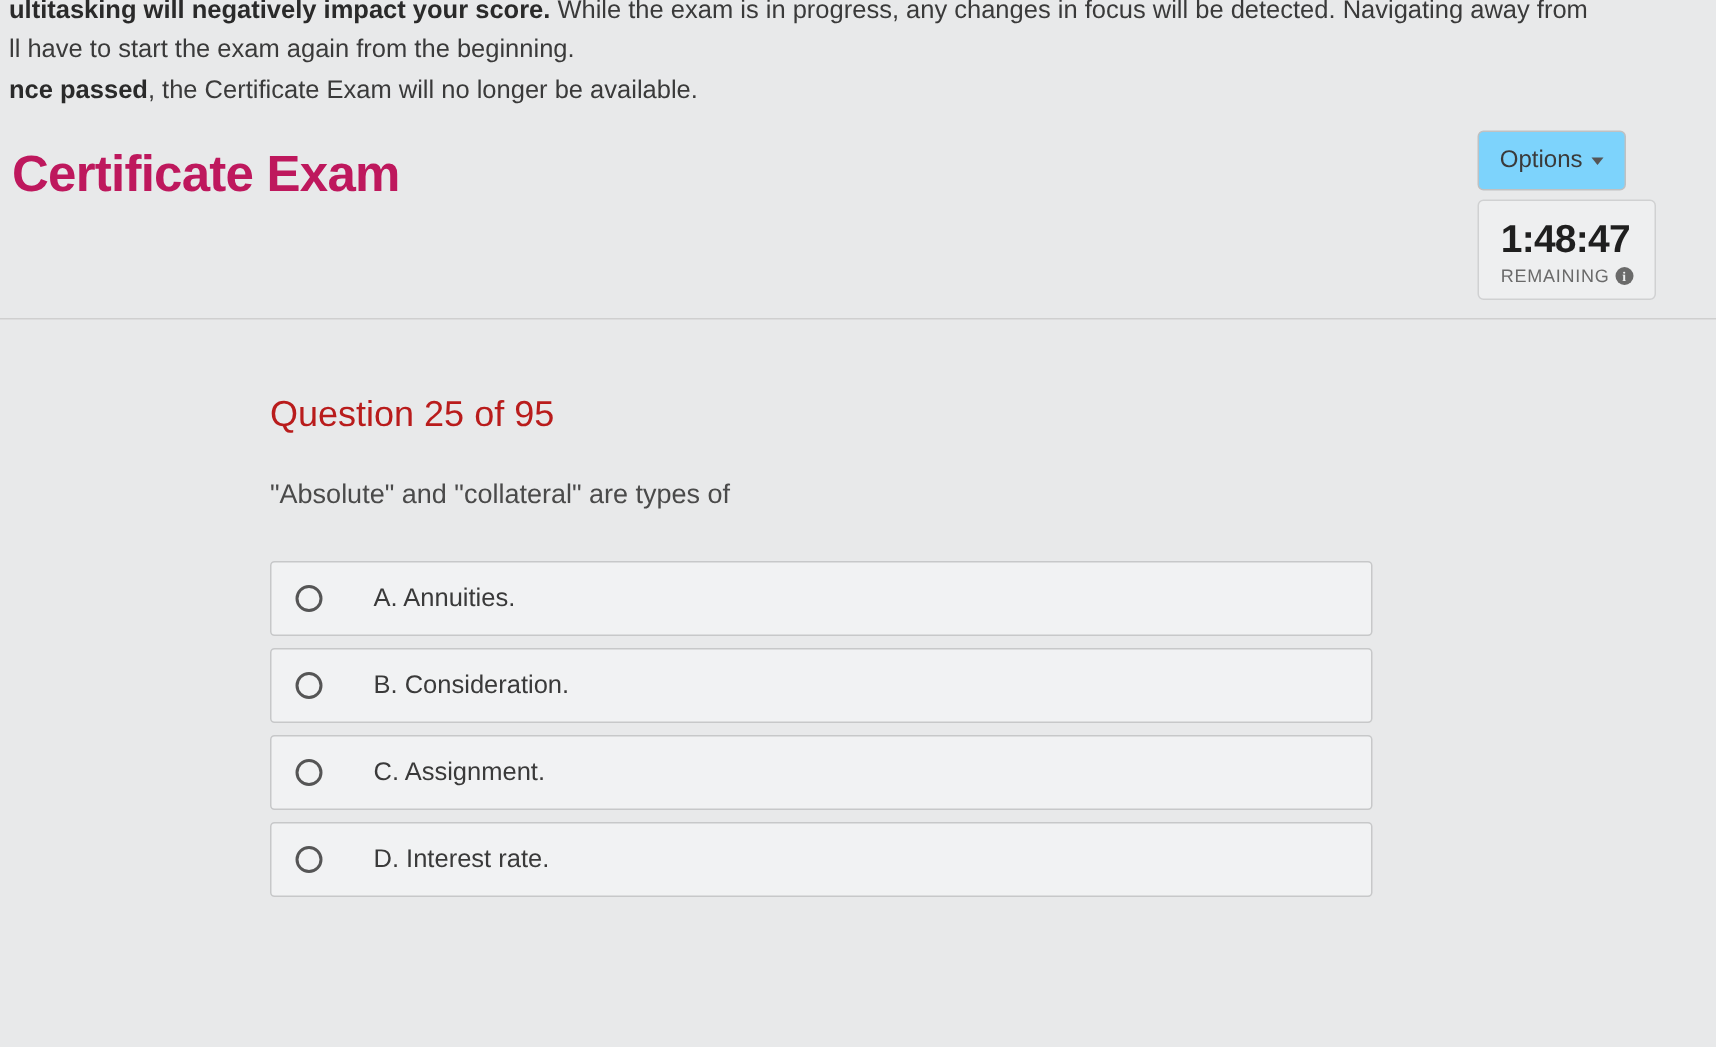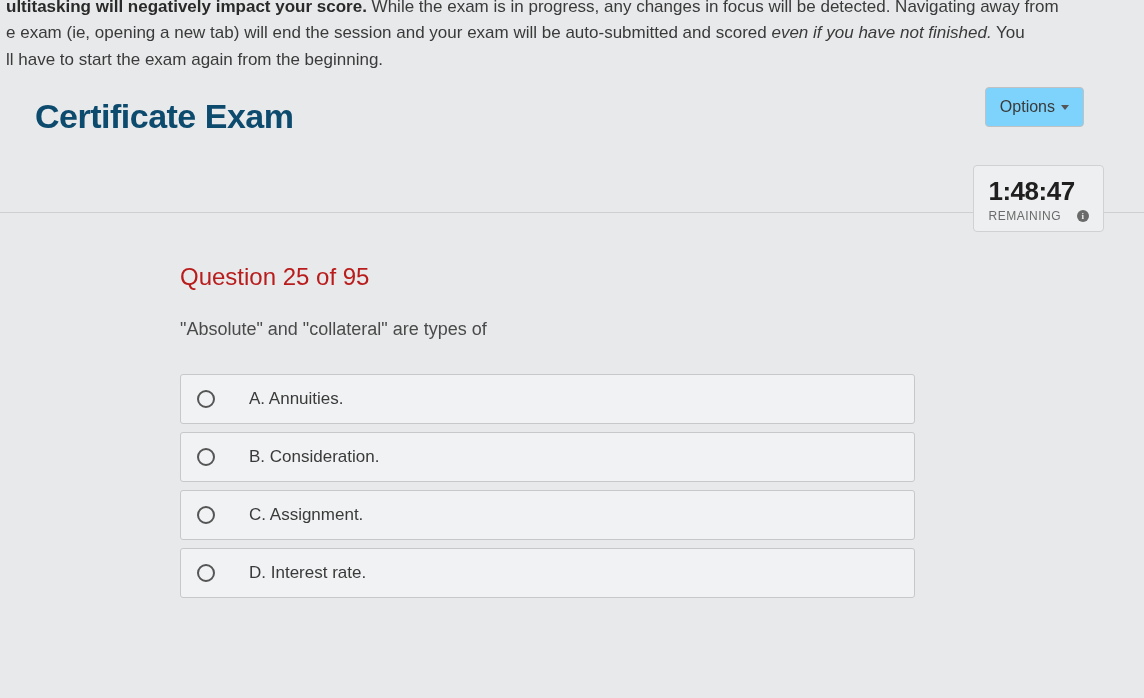--- a/index.html
+++ b/index.html
@@ -23,23 +23,22 @@
     .instruction-block .italic { font-style: italic; }
     .exam-header {
       position: relative;
       padding: 24px 8px 8px 8px;
       border-bottom: 1px solid #cfcfcf;
       min-height: 140px;
     }
     .exam-title {
       font-size: 34px;
       font-weight: 600;
-      color: #0c4a6e;
+      color: #be185d;
       letter-spacing: -0.5px;
-      margin-left: 27px;
     }
     .options-btn {
       position: absolute;
       top: 14px;
       right: 60px;
       background: #7dd3fc;
       border: 1px solid #c0c1c2;
       border-radius: 4px;
       padding: 10px 14px;
       font-size: 16px;
@@ -58,36 +57,35 @@
     .timer-box {
       position: absolute;
       top: 60px;
       right: 40px;
       background: #eeeff0;
       border: 1px solid #d0d1d2;
       border-radius: 4px;
       padding: 10px 14px 8px 14px;
       text-align: left;
       min-width: 110px;
-      margin-top: 32px;
     }
     .timer-value {
       font-size: 26px;
       font-weight: 700;
       color: #1f1f1f;
       letter-spacing: -0.5px;
     }
     .timer-label {
       font-size: 12px;
       color: #6a6a6a;
       letter-spacing: 0.5px;
       margin-top: 2px;
       display: flex;
       align-items: center;
-      gap: 16px;
+      gap: 4px;
     }
     .info-icon {
       display: inline-flex;
       align-items: center;
       justify-content: center;
       width: 12px; height: 12px;
       border-radius: 50%;
       background: #6a6a6a;
       color: #eeeff0;
       font-size: 9px;
@@ -137,24 +135,24 @@
       color: #3a3a3a;
     }
   </style>
 </head>
 <body>
 
 <div class="instruction-block">
   <p>
     <span class="bold">ultitasking will negatively impact your score.</span><span> While the exam is in progress, any changes in focus will be detected. Navigating away from</span>
   </p>
+  <p>ll have to start the exam again from the beginning.</p>
   <p>
-    <span>e exam (ie, opening a new tab) will end the session and your exam will be auto-submitted and scored </span><span class="italic">even if you have not finished.</span><span> You</span>
+    <span class="bold">nce passed</span><span>, the Certificate Exam will no longer be available.</span>
   </p>
-  <p>ll have to start the exam again from the beginning.</p>
 </div>
 
 <div class="exam-header">
   <h1 class="exam-title">Certificate Exam</h1>
 
   <button class="options-btn">
     <span>Options</span>
     <span class="caret-down"></span>
   </button>
 

